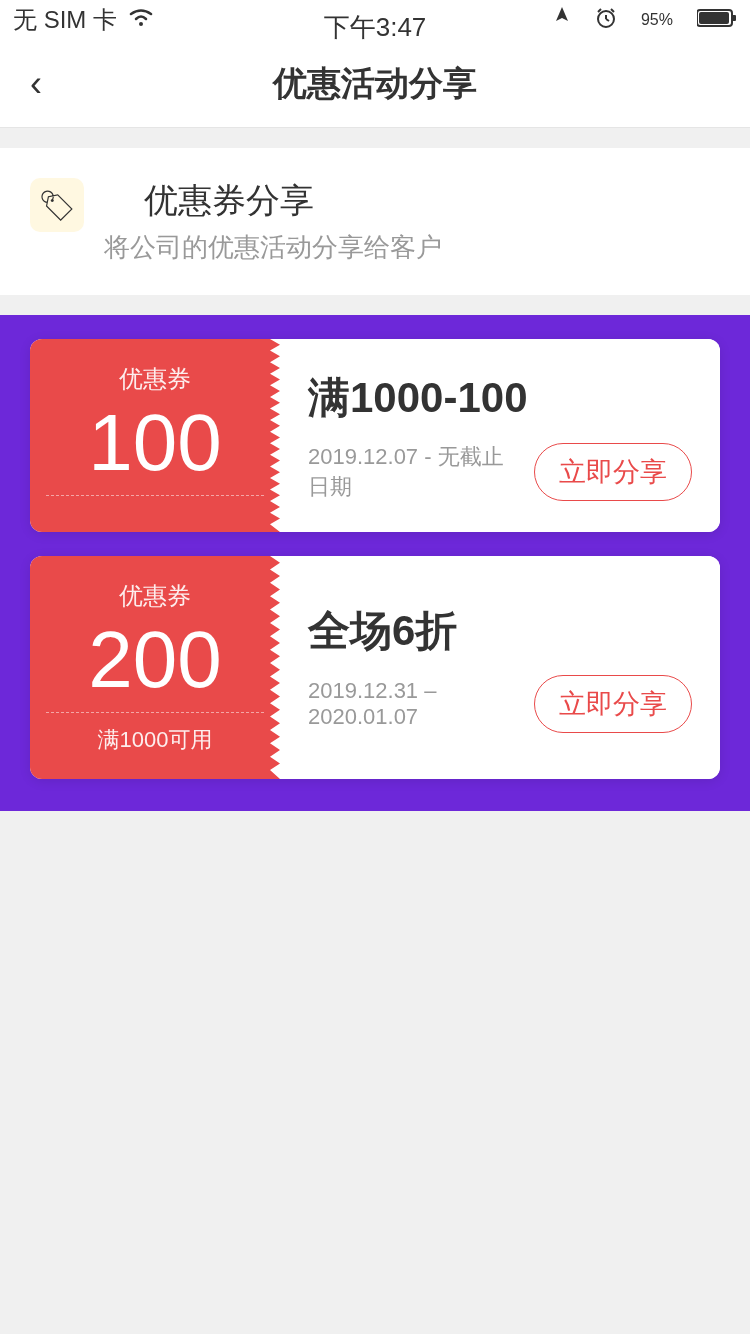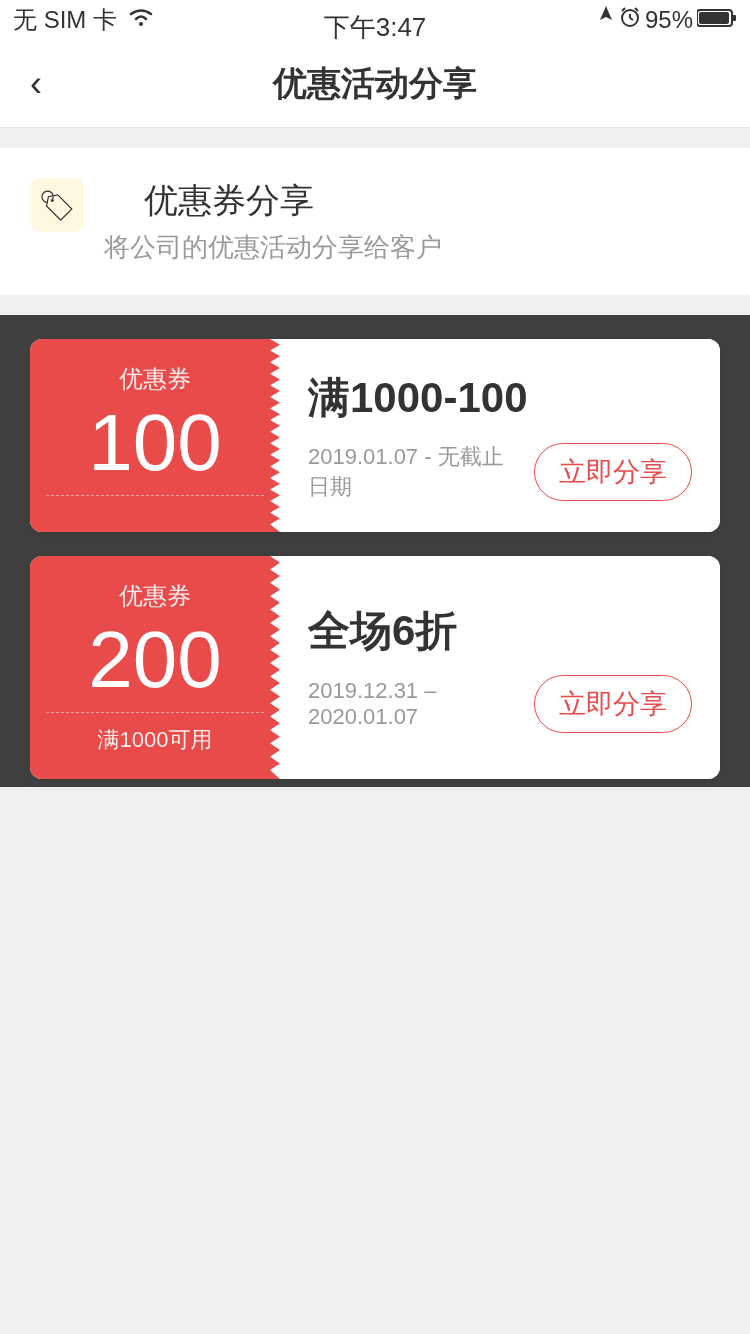--- a/index.html
+++ b/index.html
@@ -34,22 +34,22 @@
       position: absolute;
       left: 50%;
       transform: translateX(-50%);
       font-size: 26px;
       font-weight: 500;
       margin-top: 15px;
     }
     .status-right {
       display: flex;
       align-items: center;
-      gap: 4px;
-      font-size: 24px;
+      gap: 24px;
+      font-size: 16px;
     }
 
     
     .nav-bar {
       height: 88px;
       background: #fff;
       display: flex;
       align-items: center;
       justify-content: center;
       position: relative;
@@ -199,22 +199,22 @@
       flex: 1;
       background: #f0f0f0;
       min-height: 500px;
     }
 
     .white-section {
       background: #fff;
     }
 
     .coupons-container {
-      background: #404040;
-      padding: 24px 20px 8px;
+      background: #6d28d9;
+      padding: 24px 20px 32px;
       display: flex;
       flex-direction: column;
       gap: 24px;
     }
 
   </style>
 </head>
 <body>
 
 <div class="status-bar">
@@ -280,21 +280,21 @@
 
   <div class="coupon-wrapper">
     <div class="zigzag-left" style="clip-path: polygon(0 0, calc(100% - 10px) 0, 100% 3%, calc(100% - 10px) 6%, 100% 9%, calc(100% - 10px) 12%, 100% 15%, calc(100% - 10px) 18%, 100% 21%, calc(100% - 10px) 24%, 100% 27%, calc(100% - 10px) 30%, 100% 33%, calc(100% - 10px) 36%, 100% 39%, calc(100% - 10px) 42%, 100% 45%, calc(100% - 10px) 48%, 100% 51%, calc(100% - 10px) 54%, 100% 57%, calc(100% - 10px) 60%, 100% 63%, calc(100% - 10px) 66%, 100% 69%, calc(100% - 10px) 72%, 100% 75%, calc(100% - 10px) 78%, 100% 81%, calc(100% - 10px) 84%, 100% 87%, calc(100% - 10px) 90%, 100% 93%, calc(100% - 10px) 96%, 100% 100%, 0 100%);">
       <div class="coupon-label">优惠券</div>
       <div class="coupon-amount">100</div>
       <hr class="coupon-divider">
     </div>
     <div class="coupon-right-section">
       <div class="coupon-name">满1000-100</div>
       <div class="coupon-meta-row">
-        <div class="coupon-date">2019.01.07 - 无截止日期</div>
+        <div class="coupon-date">2019.12.07 - 无截止日期</div>
         <button class="share-btn">立即分享</button>
       </div>
     </div>
   </div>
 
   <div class="coupon-wrapper">
     <div class="zigzag-left" style="clip-path: polygon(0 0, calc(100% - 10px) 0, 100% 3%, calc(100% - 10px) 6%, 100% 9%, calc(100% - 10px) 12%, 100% 15%, calc(100% - 10px) 18%, 100% 21%, calc(100% - 10px) 24%, 100% 27%, calc(100% - 10px) 30%, 100% 33%, calc(100% - 10px) 36%, 100% 39%, calc(100% - 10px) 42%, 100% 45%, calc(100% - 10px) 48%, 100% 51%, calc(100% - 10px) 54%, 100% 57%, calc(100% - 10px) 60%, 100% 63%, calc(100% - 10px) 66%, 100% 69%, calc(100% - 10px) 72%, 100% 75%, calc(100% - 10px) 78%, 100% 81%, calc(100% - 10px) 84%, 100% 87%, calc(100% - 10px) 90%, 100% 93%, calc(100% - 10px) 96%, 100% 100%, 0 100%);">
       <div class="coupon-label">优惠券</div>
       <div class="coupon-amount">200</div>
       <hr class="coupon-divider">

